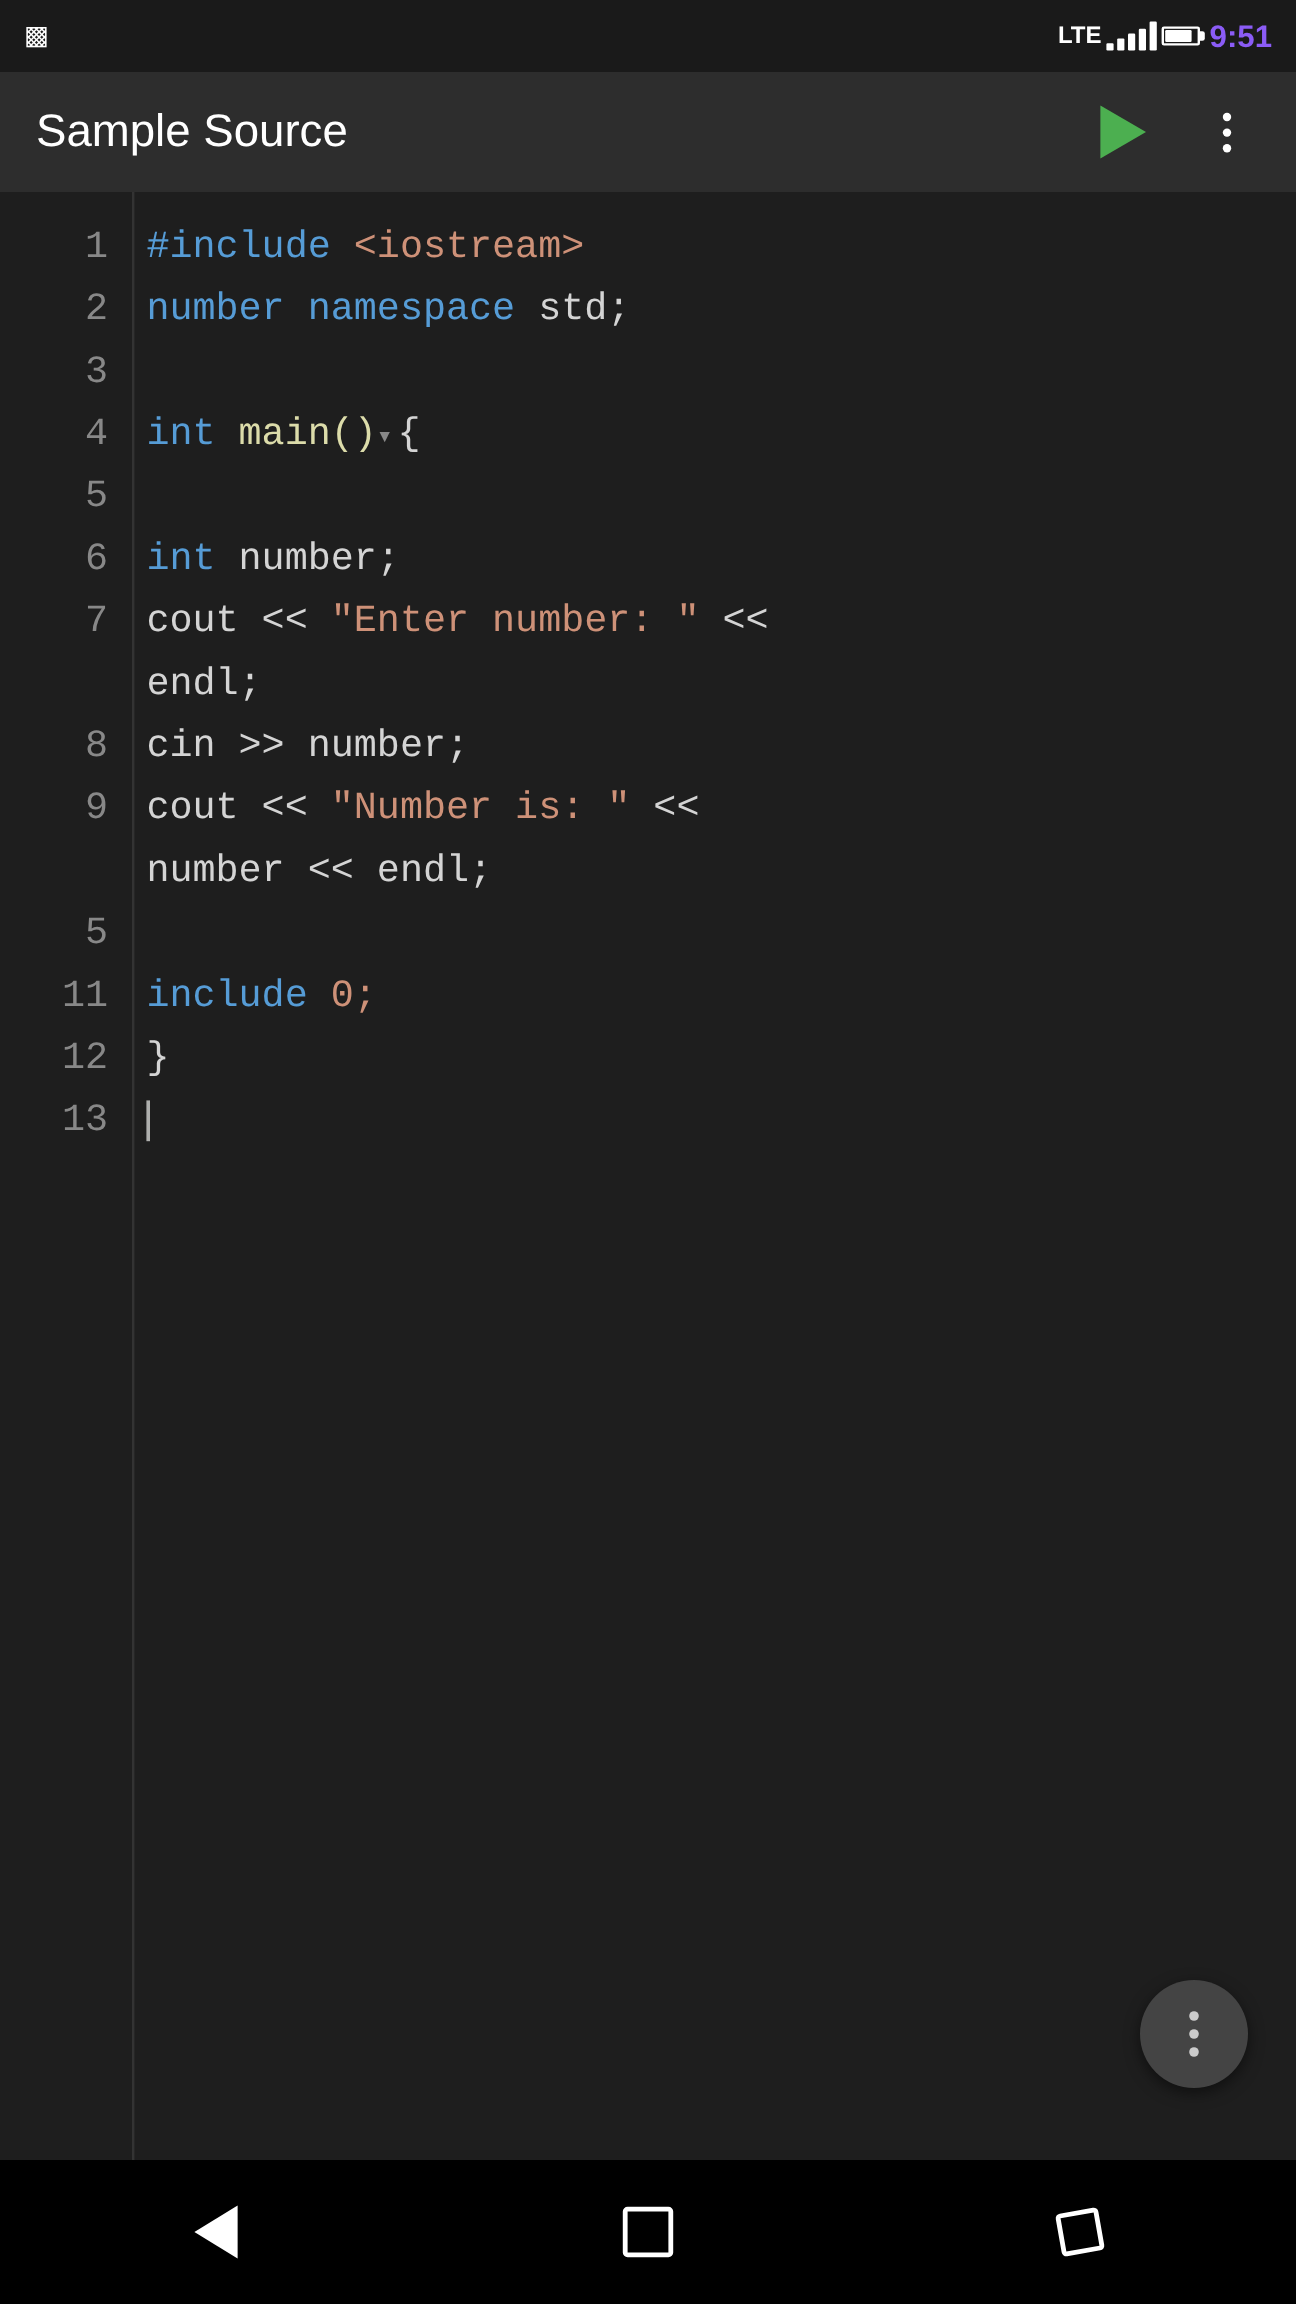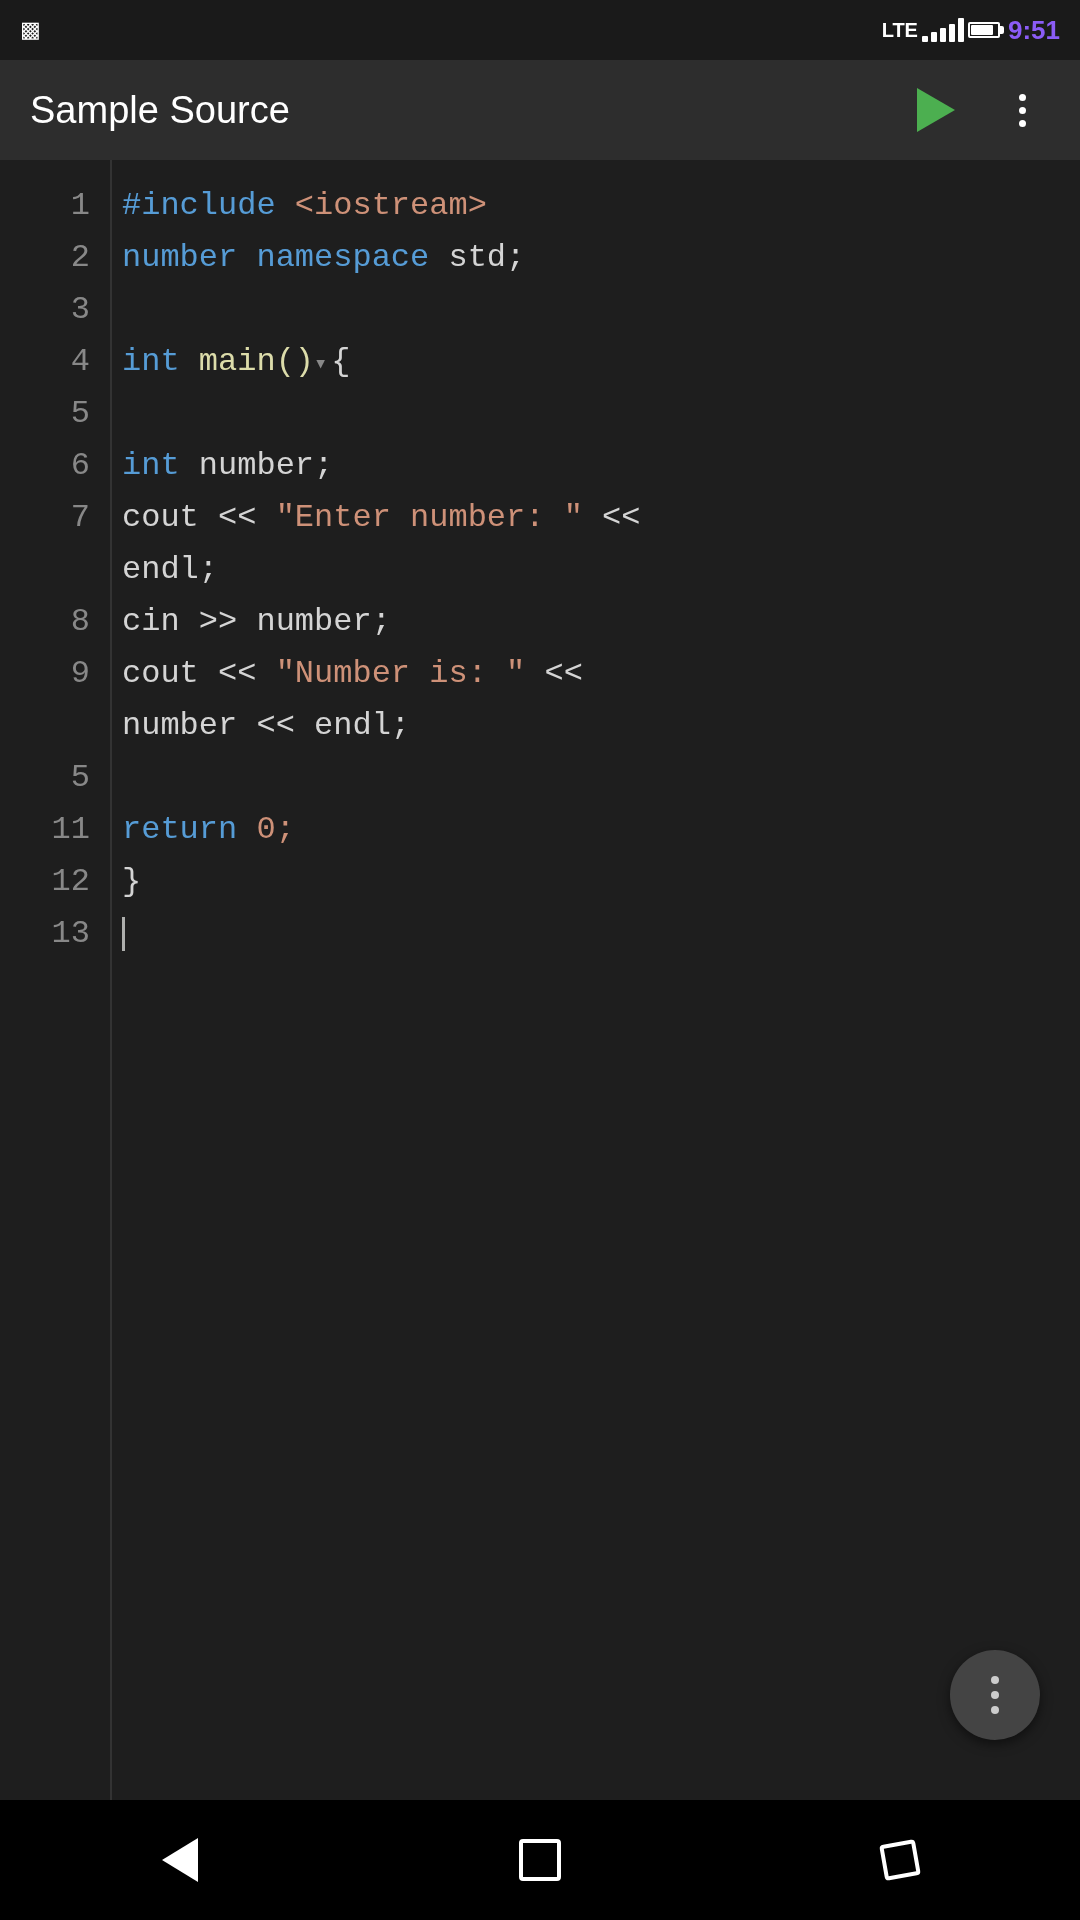--- a/index.html
+++ b/index.html
@@ -384,21 +384,21 @@
       <div class="code-line"></div>
       <div class="code-line"><span class="kw-blue">int </span><span class="kw-yellow">main()</span><span style="color: rgb(136, 136, 136); font-size: 22px; margin-right: 4px;">▾</span><span class="text-default">{</span></div>
       <div class="code-line"></div>
       <div class="code-line"><span class="kw-blue">    int </span><span class="text-default">number;</span></div>
       <div class="code-line"><span class="text-default">    cout </span><span class="text-default">&lt;&lt; </span><span class="kw-string">"Enter number: "</span><span class="text-default"> &lt;&lt;</span></div>
       <div class="code-line"><span class="text-default">        endl;</span></div>
       <div class="code-line"><span class="text-default">    cin </span><span class="text-default">&gt;&gt; </span><span class="text-default">number;</span></div>
       <div class="code-line"><span class="text-default">    cout </span><span class="text-default">&lt;&lt; </span><span class="kw-string">"Number is: "</span><span class="text-default"> &lt;&lt;</span></div>
       <div class="code-line"><span class="text-default">        number </span><span class="text-default">&lt;&lt; </span><span class="text-default">endl;</span></div>
       <div class="code-line"></div>
-      <div class="code-line"><span class="kw-blue">    return </span><span class="kw-orange">0;</span></div>
+      <div class="code-line"><span class="kw-blue">    include </span><span class="kw-orange">0;</span></div>
       <div class="code-line"><span class="text-default">}</span></div>
       <div class="code-line"><span class="cursor"></span></div>
     </div>
 </div>
 
 <div class="fab-more">
   <div class="fab-dot"></div>
   <div class="fab-dot"></div>
   <div class="fab-dot"></div>
 </div>

